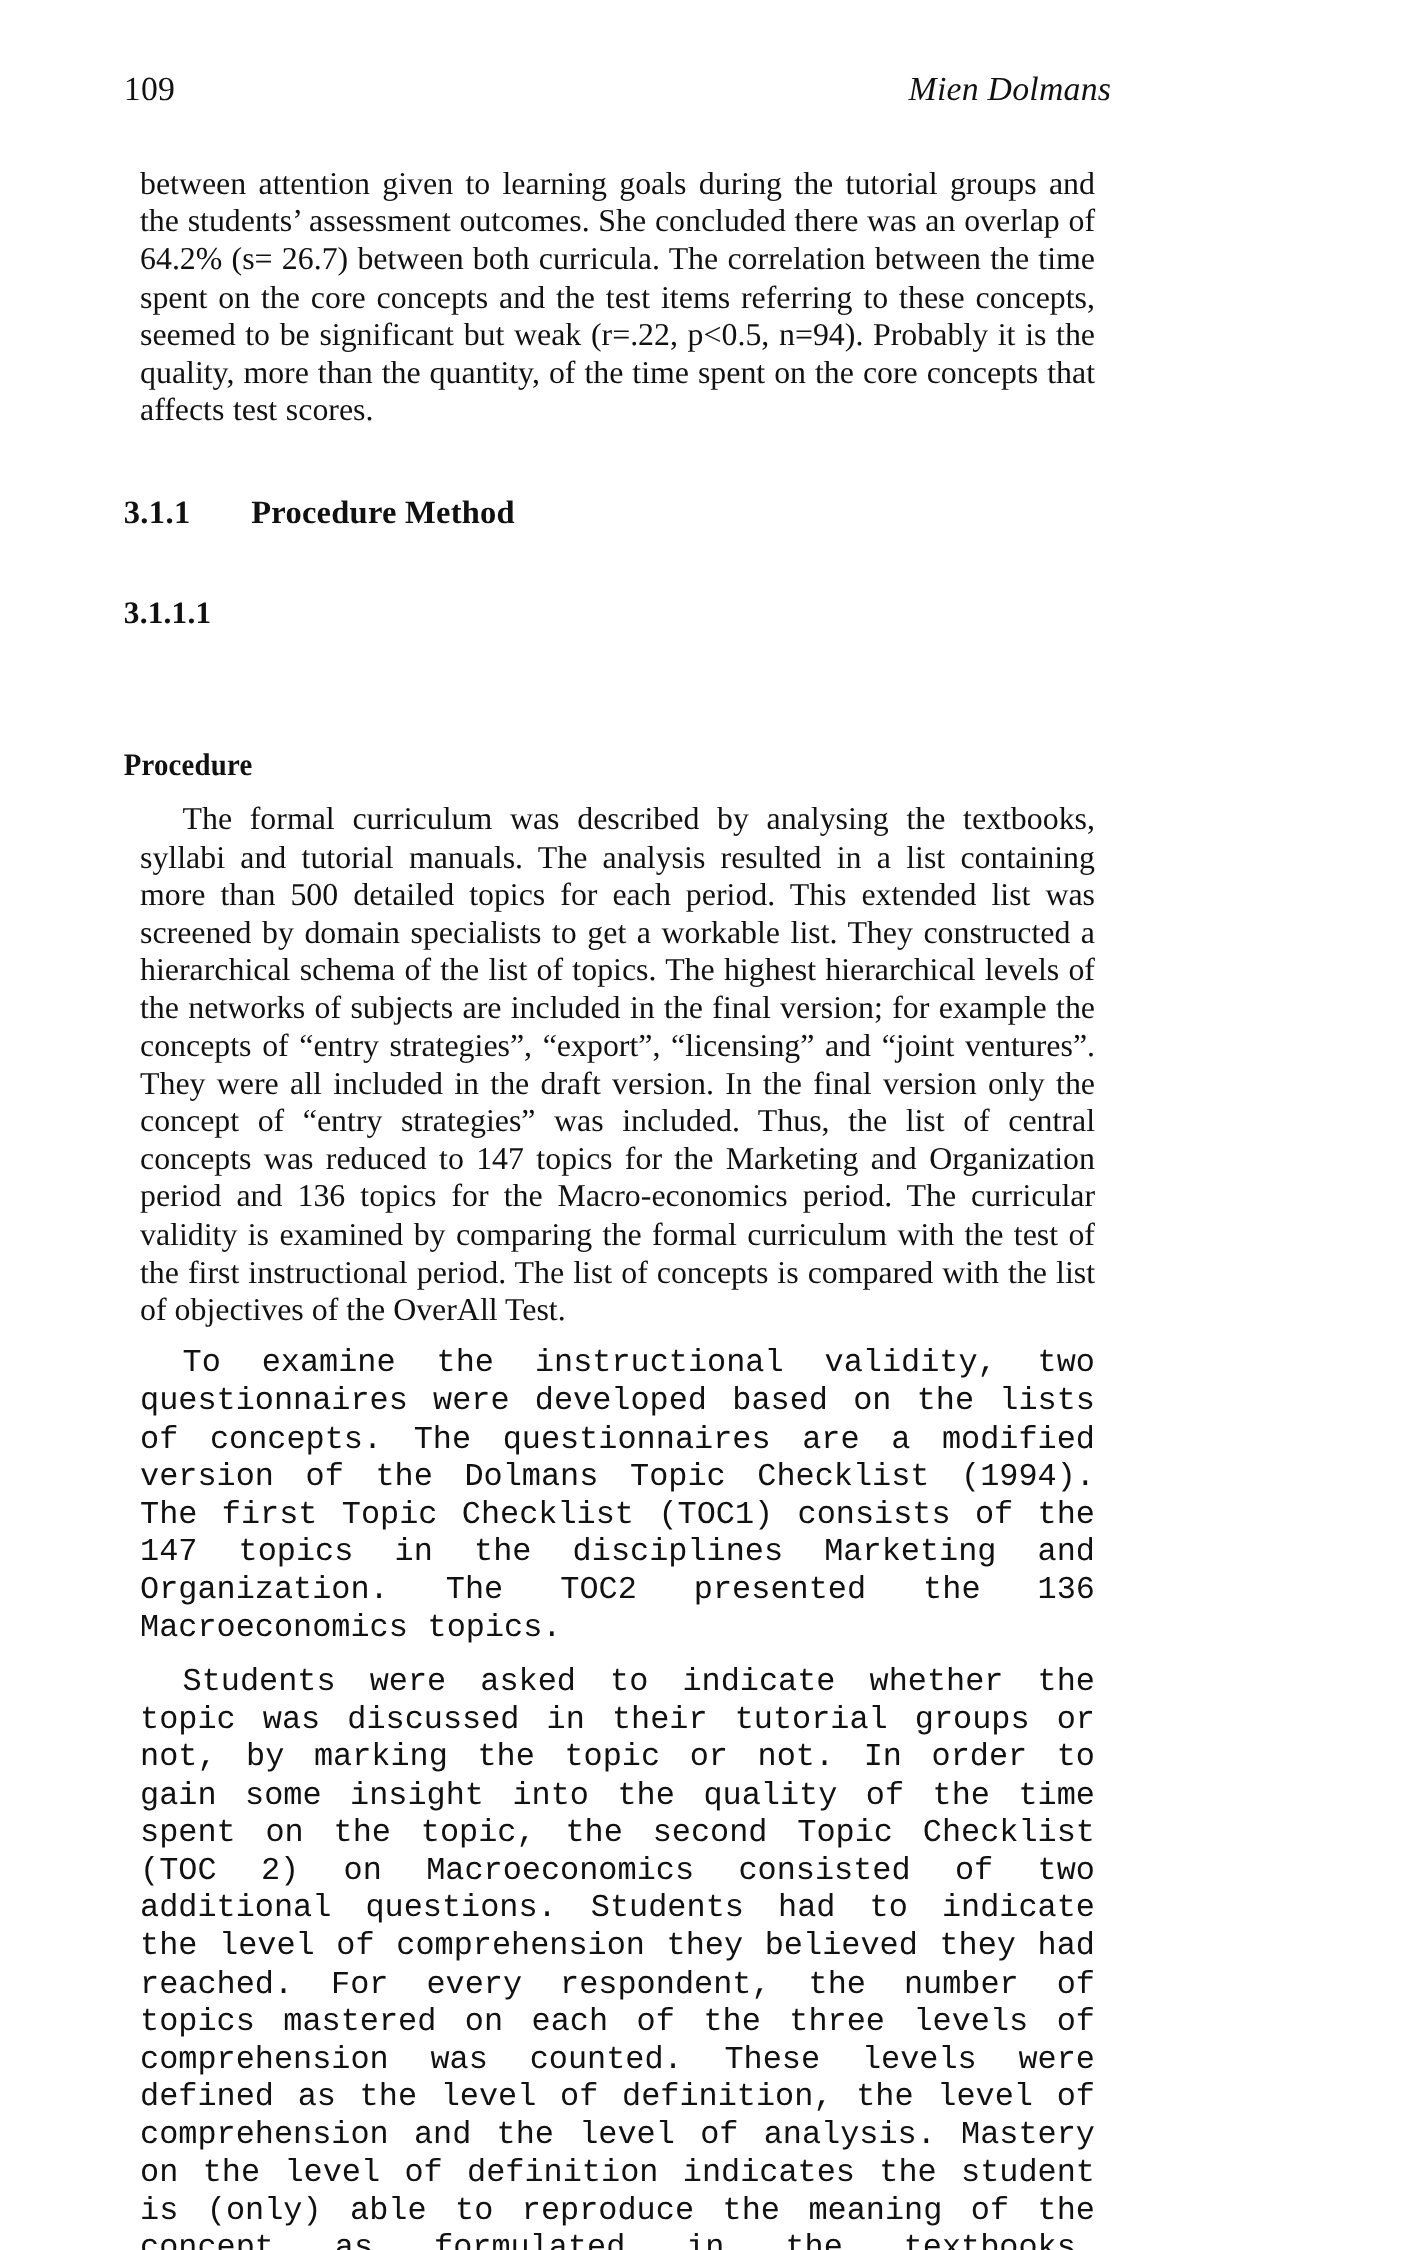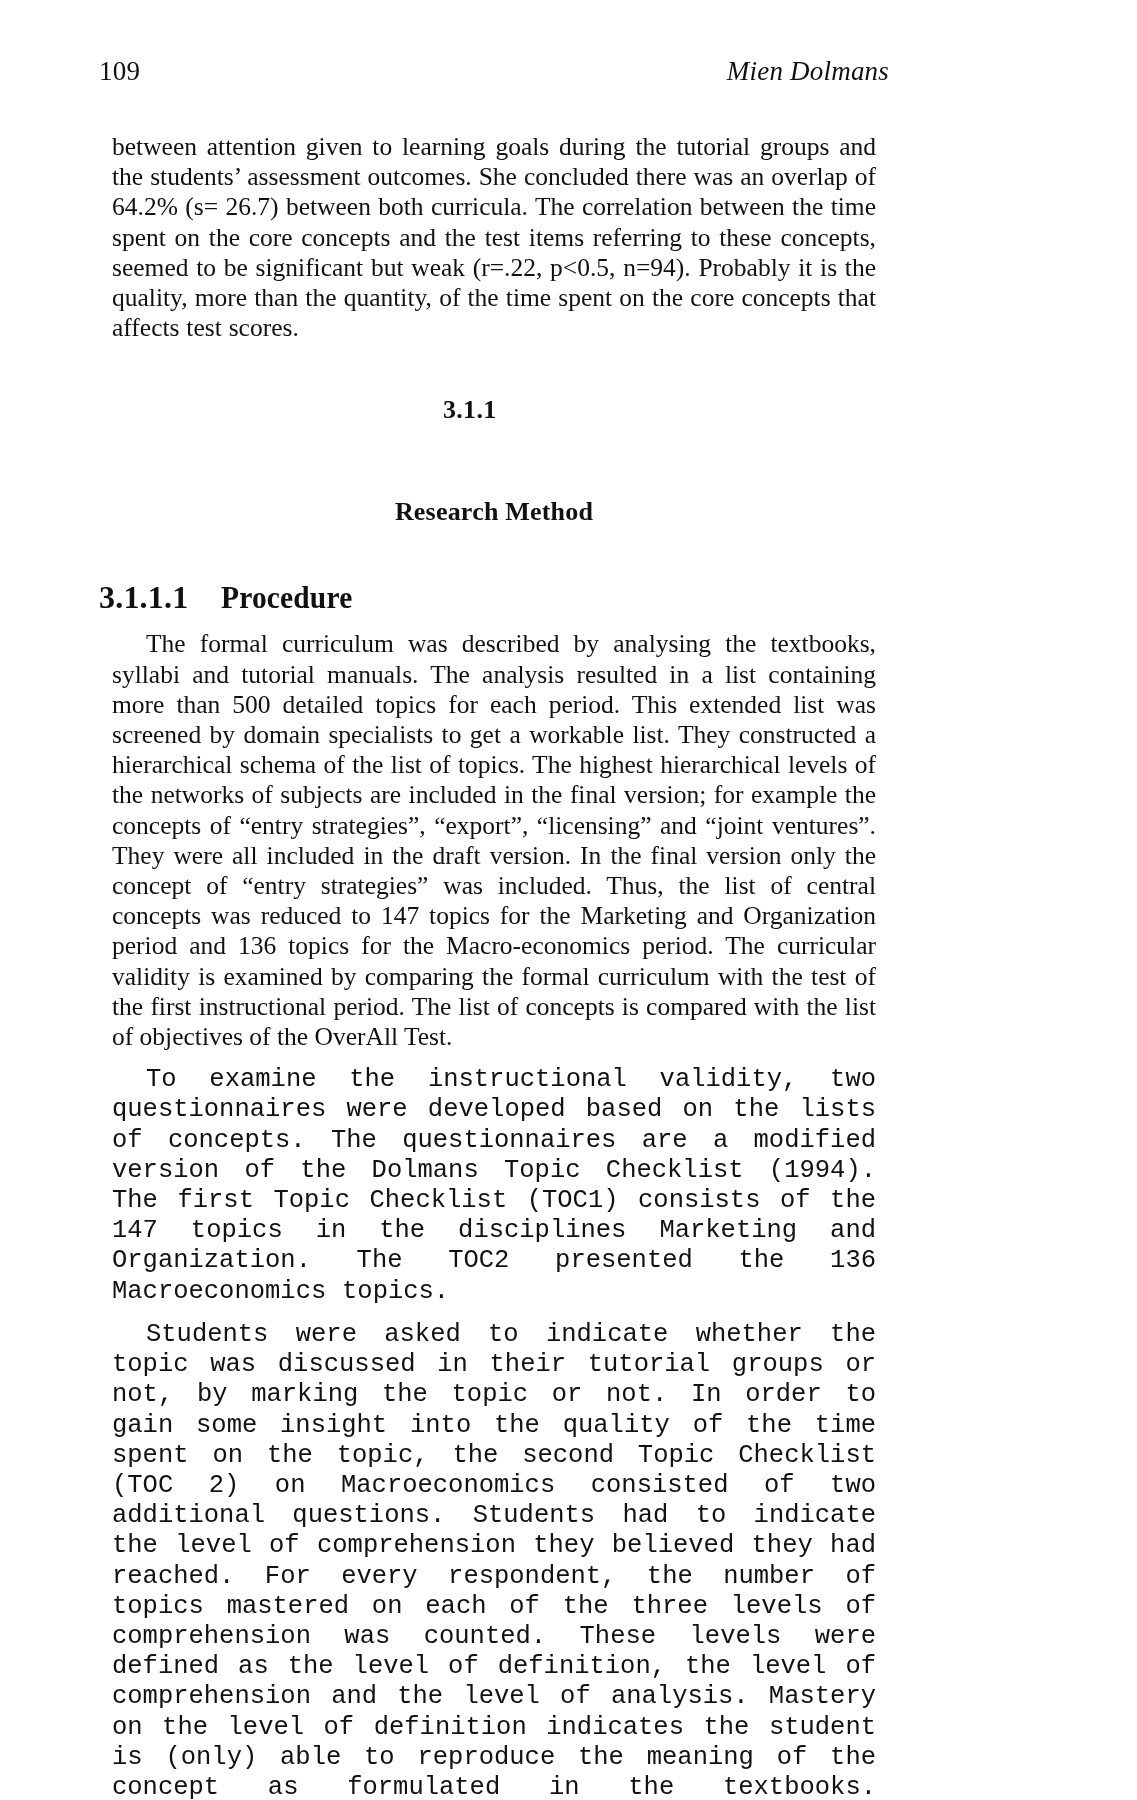--- a/index.html
+++ b/index.html
@@ -62,41 +62,41 @@
     text-indent: 34px;
   }
   .para + .para {
     margin-top: 0;
     font-family: Liberation Mono, monospace;
   }
 
   
   .heading-1 {
     display: flex;
-    align-items: center;
+    align-items: flex-start;
     font-weight: bold;
     font-size: 26px;
     margin: 52px 0 0 0;
-    flex-direction: column;
   }
   .heading-1 .num {
     width: 102px;
     flex: 0 0 102px;
     letter-spacing: 0.3px;
   }
   .heading-1 .label {
     letter-spacing: 0.2px;
   }
 
   .heading-2 {
     display: flex;
-    align-items: flex-end;
+    align-items: flex-start;
     font-weight: bold;
-    font-size: 32px;
+    font-size: 25px;
     margin: 52px 0 2px 0;
+    flex-direction: column;
   }
   .heading-2 .num {
     width: 122px;
     flex: 0 0 122px;
     letter-spacing: 0.2px;
   }
   .heading-2 .label {
     font-stretch: condensed;
     transform: scaleX(0.92);
     transform-origin: left center;
@@ -112,21 +112,21 @@
 
     <div class="running-head">
       <span class="folio">109</span>
       <span class="head-title">Mien Dolmans</span>
     </div>
 
     <p class="para">between attention given to learning goals during the tutorial groups and the students’ assessment outcomes. She concluded there was an overlap of 64.2% (s= 26.7) between both curricula. The correlation between the time spent on the core concepts and the test items referring to these concepts, seemed to be significant but weak (r=.22, p&lt;0.5, n=94). Probably it is the quality, more than the quantity, of the time spent on the core concepts that affects test scores.</p>
 
     <div class="heading-1">
       <span class="num">3.1.1</span>
-      <span class="label">Research Method</span>
+      <span class="label">Procedure Method</span>
     </div>
 
     <div class="heading-2">
       <span class="num">3.1.1.1</span>
       <span class="label">Procedure</span>
     </div>
 
     <p class="para indent tight">The formal curriculum was described by analysing the textbooks, syllabi and tutorial manuals. The analysis resulted in a list containing more than 500 detailed topics for each period. This extended list was screened by domain specialists to get a workable list. They constructed a hierarchical schema of the list of topics. The highest hierarchical levels of the networks of subjects are included in the final version; for example the concepts of “entry strategies”, “export”, “licensing” and “joint ventures”. They were all included in the draft version. In the final version only the concept of “entry strategies” was included. Thus, the list of central concepts was reduced to 147 topics for the Marketing and Organization period and 136 topics for the Macro-economics period. The curricular validity is examined by comparing the formal curriculum with the test of the first instructional period. The list of concepts is compared with the list of objectives of the OverAll Test.</p>
 
     <p class="para indent">To examine the instructional validity, two questionnaires were developed based on the lists of concepts. The questionnaires are a modified version of the Dolmans Topic Checklist (1994). The first Topic Checklist (TOC1) consists of the 147 topics in the disciplines Marketing and Organization. The TOC2 presented the 136 Macroeconomics topics.</p>

